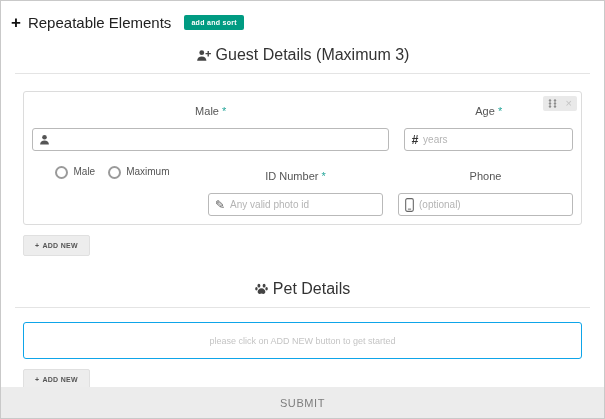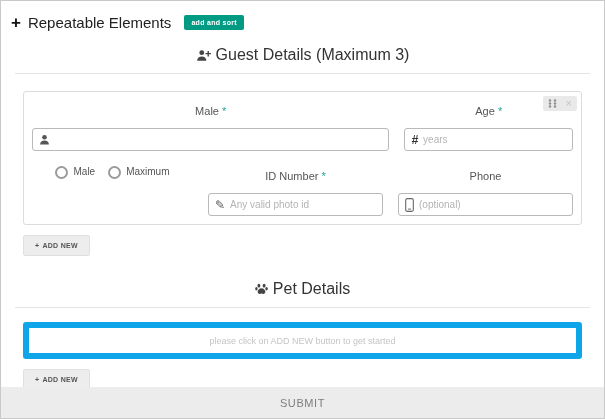--- a/index.html
+++ b/index.html
@@ -81,21 +81,21 @@
   .add-new {
     margin:10px 0 0 22px;
     display:inline-flex; align-items:center; gap:3px;
     background:#ededed; border:1px solid #e0e0e0; border-radius:2px;
     font-size:7px; font-weight:bold; color:#555; letter-spacing:.3px;
     padding:6px 11px; cursor:pointer;
     font-family:"Liberation Sans", sans-serif;
   }
   .pet-head { margin-top:24px; }
   .pet-card {
-    border:6px solid #0ea5e9; border-radius:3px;
+    border:1px solid #0ea5e9; border-radius:3px;
     margin:14px 22px 0 22px; height:37px;
     display:flex; align-items:center; justify-content:center;
     font-size:9px; color:#c4c4c4;
   }
   
   .submit-bar {
     position:absolute; left:0; right:6px; bottom:0; height:31px;
     background:#ececec; border:none;
     display:flex; align-items:center; justify-content:center;
     font-size:11px; color:#7d7d7d; letter-spacing:.6px;

